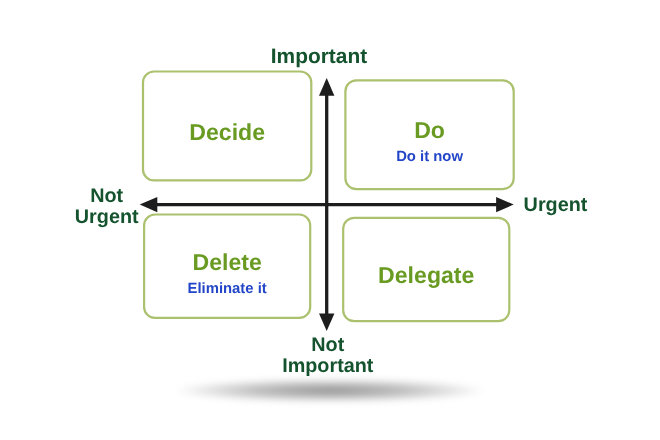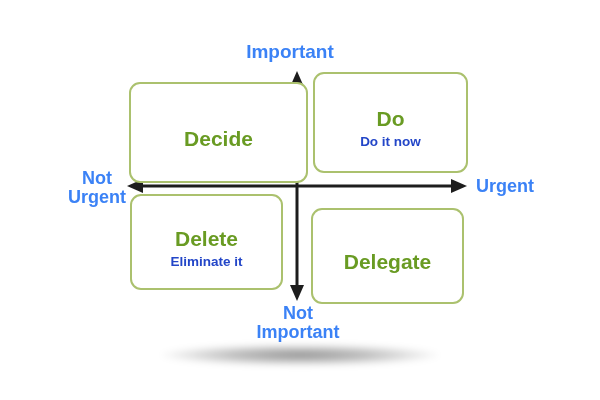--- a/index.html
+++ b/index.html
@@ -28,40 +28,40 @@
     border: 2px solid #abc16e;
     border-radius: 11px;
     background: #ffffff;
     display: flex;
     flex-direction: column;
     align-items: center;
     justify-content: center;
     padding-top: 12px;
     text-align: center;
   }
-  .box-top-left    { left: 129px; top: 82px;  width: 179px; height: 101px; }
+  .box-top-left    { left: 129px; top: 64px;  width: 155px; height: 101px; }
   .box-top-right   { left: 313px; top: 72px;  width: 155px; height: 101px; }
   .box-bottom-left { left: 130px; top: 194px; width: 153px; height: 96px; }
-  .box-bottom-right{ left: 311px; top: 208px; width: 153px; height: 96px; }
+  .box-bottom-right{ left: 311px; top: 197px; width: 153px; height: 96px; }
   .q-title {
     color: #699b23;
     font-size: 21px;
     font-weight: bold;
     line-height: 1.1;
   }
   .q-subtitle {
     color: #2346c8;
     font-size: 13.5px;
     font-weight: bold;
     margin-top: 5px;
     line-height: 1.1;
   }
   .axis-label {
     position: absolute;
-    color: #3b82f6;
+    color: #14532d;
     font-weight: bold;
     text-align: center;
     white-space: pre-line;
     line-height: 1.0;
   }
   .axis-top {
     left: 140px;
     top: 42px;
     width: 300px;
     font-size: 19px;

